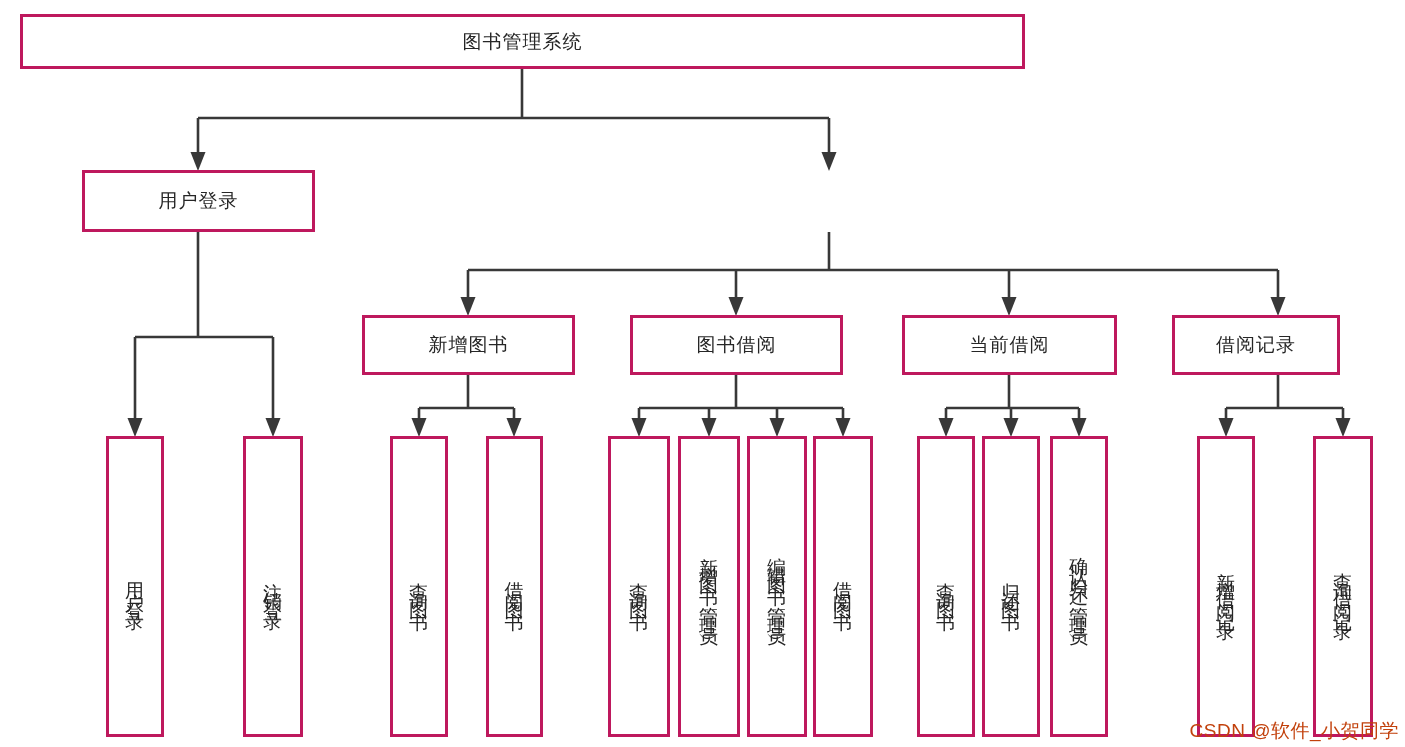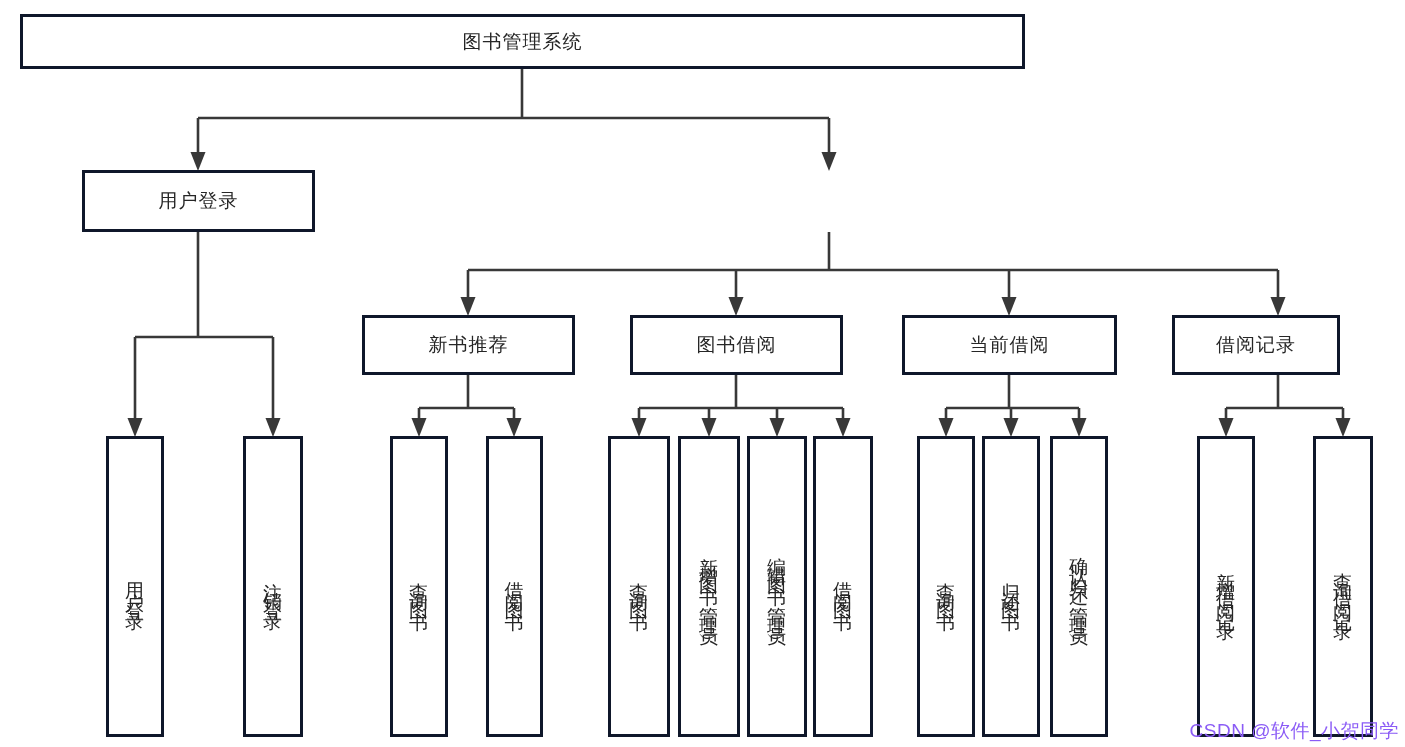--- a/index.html
+++ b/index.html
@@ -8,21 +8,21 @@
     width:1405px;height:747px;
     background:#fff;
     overflow:hidden;
     font-family:"Liberation Sans","DejaVu Sans",sans-serif;
     color:#262626;
   }
   .wires{position:absolute;left:0;top:0;width:1405px;height:747px;}
   .box{
     position:absolute;
     box-sizing:border-box;
-    border:3px solid #0f172a;
+    border:3px solid #be185d;
     background:#fff;
     display:flex;
     align-items:center;
     justify-content:center;
   }
   .box.h span{
     font-size:19px;
     letter-spacing:1px;
     color:#262626;
     white-space:nowrap;
@@ -32,21 +32,21 @@
     text-orientation:mixed;
     font-size:19px;
     letter-spacing:10px;
     color:#262626;
     line-height:1;
   }
   .watermark{
     position:absolute;
     right:6px;bottom:3px;
     font-size:19px;
-    color:#8b5cf6;
+    color:#c2410c;
     letter-spacing:0.5px;
     white-space:nowrap;
   }
 </style>
 </head>
 <body>
 
 <div class="canvas">
 
   <svg class="wires" viewBox="0 0 1405 747" xmlns="http://www.w3.org/2000/svg">
@@ -84,21 +84,21 @@
 
   <div class="box h" style="left:20px;top:14px;width:1005px;height:55px">
     <span>图书管理系统</span>
   </div>
 
   <div class="box h" style="left:82px;top:170px;width:233px;height:62px">
     <span>用户登录</span>
   </div>
 
   <div class="box h" style="left:362px;top:315px;width:213px;height:60px">
-    <span>新书推荐</span>
+    <span>新增图书</span>
   </div>
   <div class="box h" style="left:902px;top:315px;width:215px;height:60px">
     <span>当前借阅</span>
   </div>
   <div class="box h" style="left:630px;top:315px;width:213px;height:60px">
     <span>图书借阅</span>
   </div>
   <div class="box h" style="left:1172px;top:315px;width:168px;height:60px">
     <span>借阅记录</span>
   </div>

